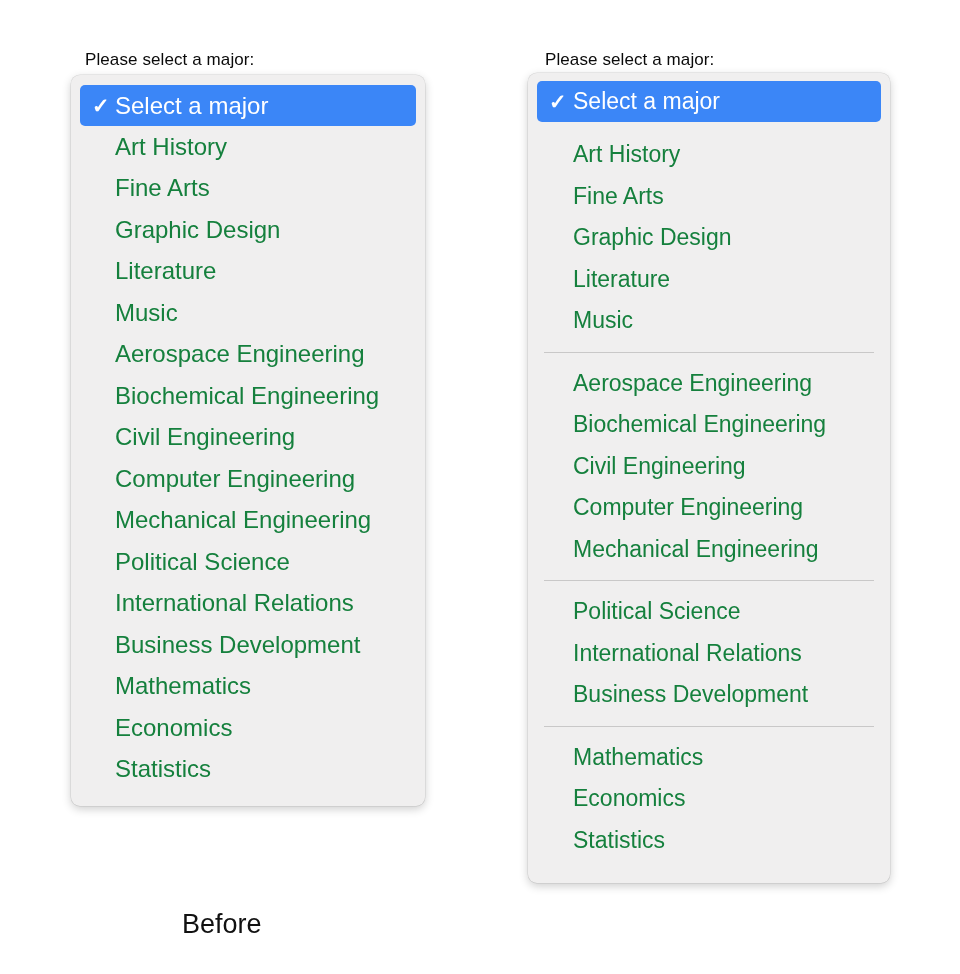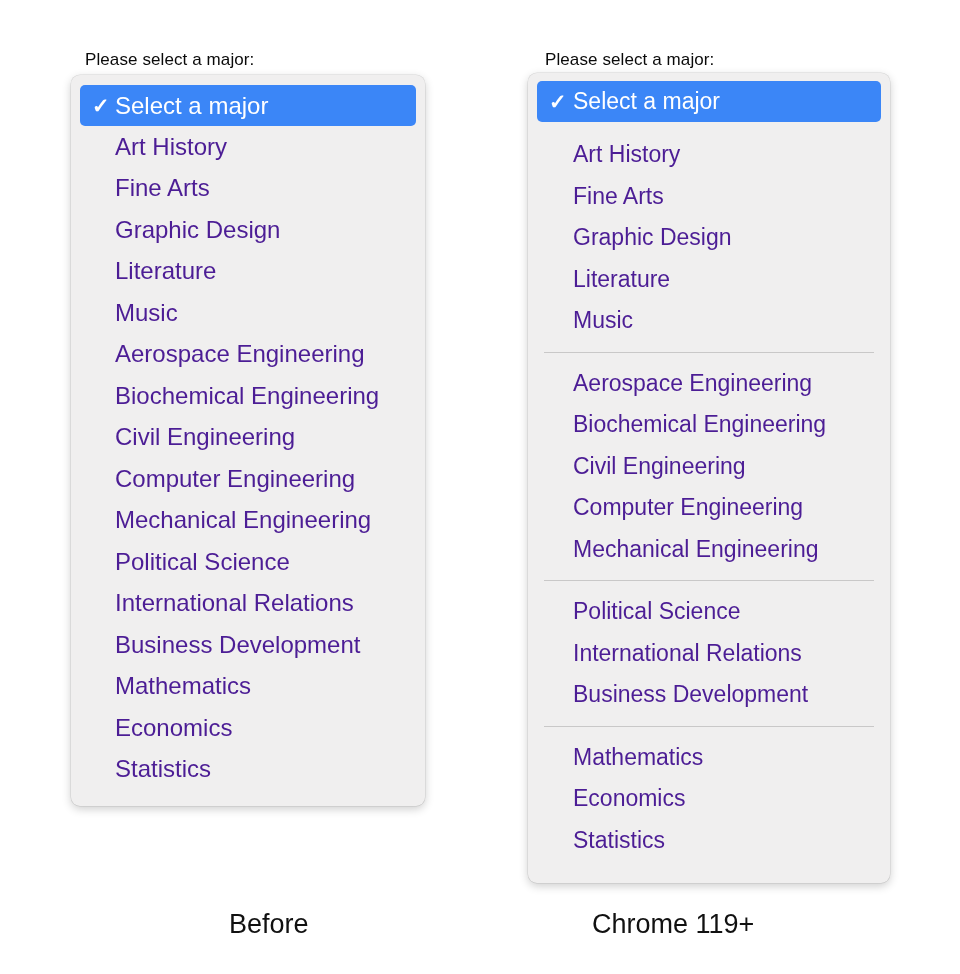--- a/index.html
+++ b/index.html
@@ -39,21 +39,21 @@
   .prompt-left { left: 85px; top: 45px; }
   .prompt-right { left: 65px; top: 45px; }
 
   .caption {
     position: absolute;
     font-size: 27px;
     line-height: 32px;
     color: #111111;
     white-space: nowrap;
   }
-  .caption-left { left: 182px; top: 908px; margin-left: 47px; }
+  .caption-left { left: 182px; top: 908px; }
   .caption-right { left: 112px; top: 908px; }
 
   
   .menu {
     position: absolute;
     background: #f0efef;
     border-radius: 9px;
     box-shadow: 0 3px 10px rgba(0,0,0,0.20), 0 0 0 0.5px rgba(0,0,0,0.12);
     box-sizing: border-box;
     overflow: hidden;
@@ -72,21 +72,21 @@
     height: 810px;
     padding: 8px 0 14px 0;
   }
 
   .option {
     position: relative;
     display: flex;
     align-items: center;
     box-sizing: border-box;
     white-space: nowrap;
-    color: #4c1d95;
+    color: #15803d;
   }
   .menu-before .option {
     height: 41.5px;
     padding-left: 44px;
     font-size: 24px;
   }
   .menu-after .option {
     height: 41.5px;
     padding-left: 45px;
     font-size: 23px;
@@ -265,16 +265,15 @@
       </div>
       <div class="option">
         <span>Economics</span>
       </div>
       <div class="option">
         <span>Statistics</span>
       </div>
 
     </div>
 
-    <div class="caption caption-right">Chrome 119+</div>
   </div>
 
 </div>
 
 </body></html>

